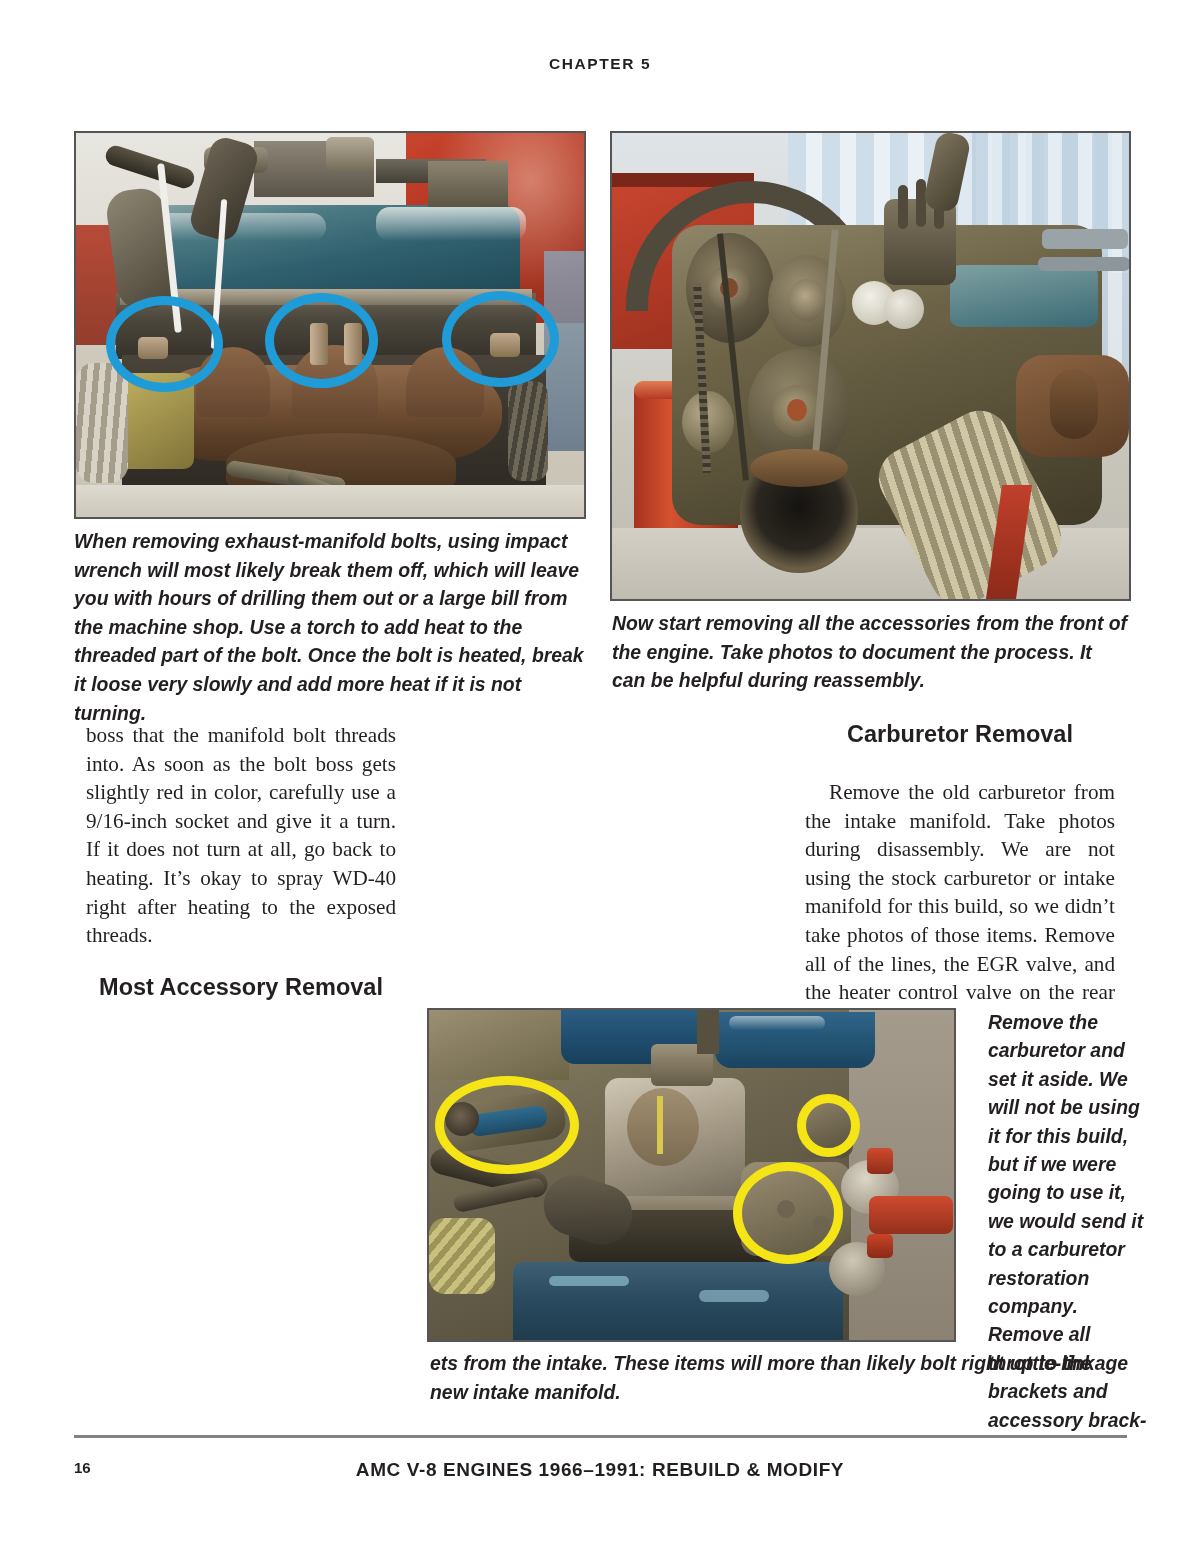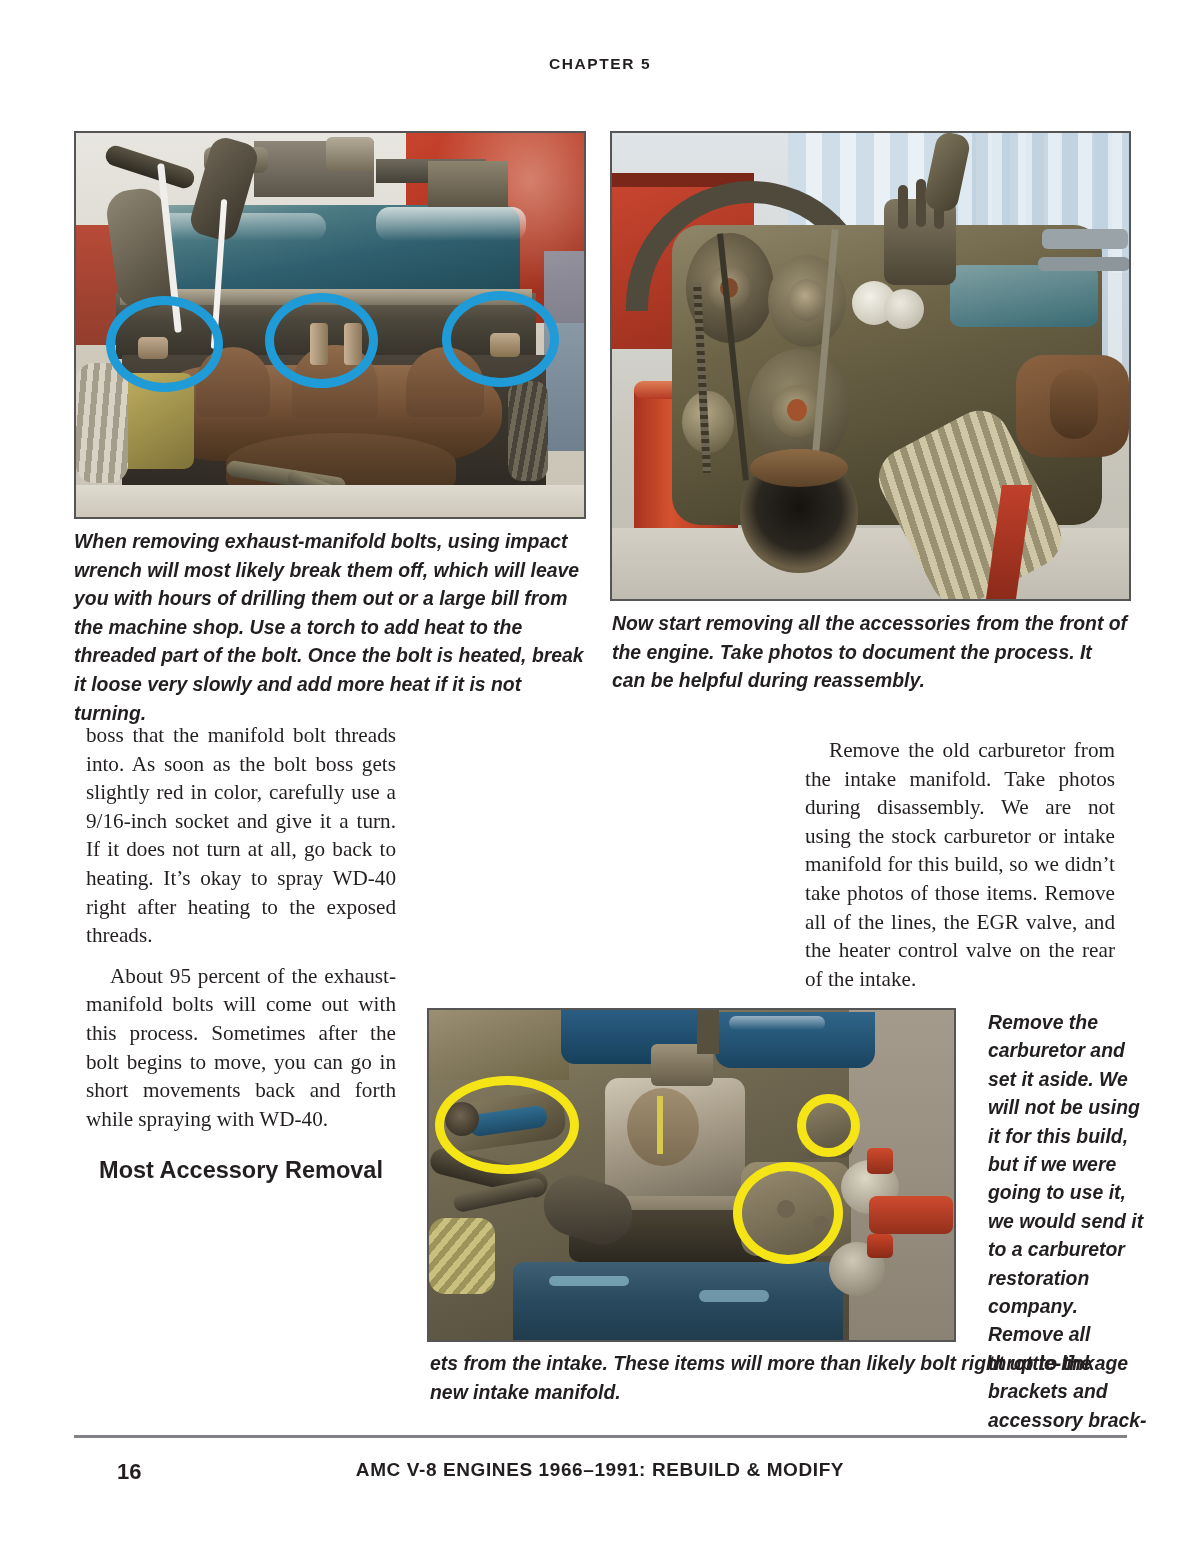--- a/index.html
+++ b/index.html
@@ -94,23 +94,22 @@
     width: 1053px;
     height: 3px;
     background: #808285;
   }
   .folio {
     position: absolute;
     left: 74px;
     top: 1459px;
     font-family: "Liberation Sans", sans-serif;
     font-weight: bold;
-    font-size: 22px;
-    color: #231f20;
-    margin-left: 43px;
+    font-size: 15px;
+    color: #231f20;
   }
   .book-title {
     position: absolute;
     left: 0;
     top: 1459px;
     width: 1200px;
     text-align: center;
     font-family: "Liberation Sans", sans-serif;
     font-weight: bold;
     font-size: 19px;
@@ -310,30 +309,30 @@
 
     <div class="lyr" style="left:430px;top:96px;width:86px;height:20px;border-radius:6px;background:#9aa3a8;"></div>
     <div class="lyr" style="left:426px;top:124px;width:92px;height:14px;border-radius:6px;background:#8d969b;"></div>
   </div>
 </div>
 
 <div class="caption" style="left:612px; top:609px; width:517px;">Now start removing all the accessories from the front of the engine. Take photos to document the process. It can be helpful during reassembly.</div>
 
 <div class="col" style="left:74px; top:709px; width:334px;">
   <p>boss that the manifold bolt threads into. As soon as the bolt boss gets slightly red in color, carefully use a 9/16-inch socket and give it a turn. If it does not turn at all, go back to heating. It’s okay to spray WD-40 right after heating to the exposed threads.</p>
-  <p class="indent">About 95 percent of the exhaust-manifold bolts will come out with this process. Sometimes after the bolt begins to move, you can go in short movements back and forth while spraying with WD-40.</p>
   <div class="subhead-wrap">
     <p class="subhead">Most Accessory Removal</p>
   </div>
 </div>
 
 <div class="col" style="left:434px; top:709px; width:334px;">
 </div>
 
 <div class="col" style="left:793px; top:707px; width:334px;">
+  <p class="subhead">Carburetor Removal</p>
   <p class="indent" style="margin-top:29px;">Remove the old carburetor from the intake manifold. Take photos during disassembly. We are not using the stock carburetor or intake manifold for this build, so we didn’t take photos of those items. Remove all of the lines, the EGR valve, and the heater control valve on the rear of the intake.</p>
 </div>
 
 <div class="photo" id="fig3" style="left:427px; top:1008px; width:525px; height:330px;">
   <div class="scene">
     <div class="lyr" style="left:0;top:0;width:100%;height:100%;
          background:linear-gradient(160deg,#8d8468 0%,#6f6750 35%,#5a5340 70%,#4b4537 100%);"></div>
 
     <div class="lyr" style="left:420px;top:0;width:105px;height:330px;
          background:linear-gradient(180deg,#a49b8c,#8b8273);"></div>

